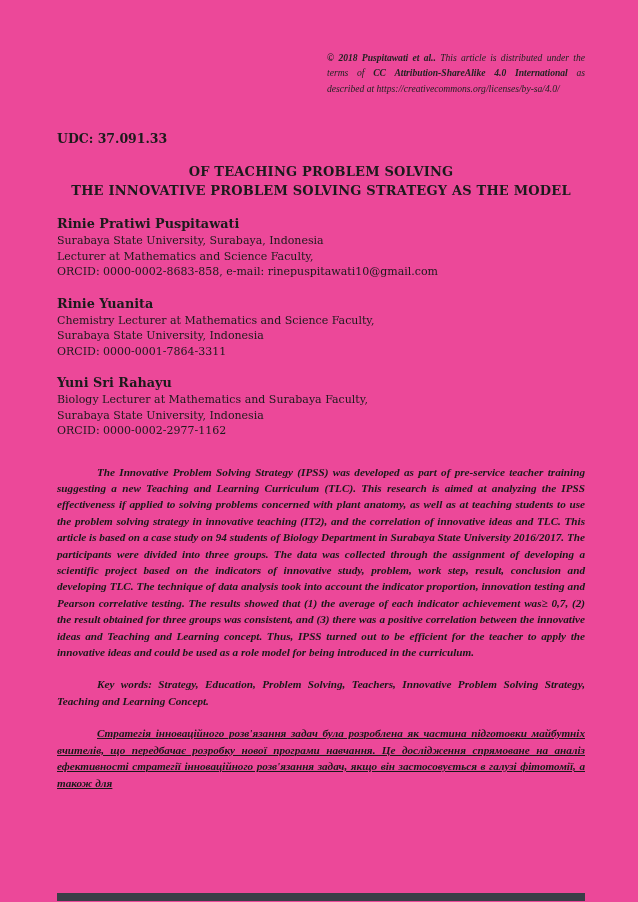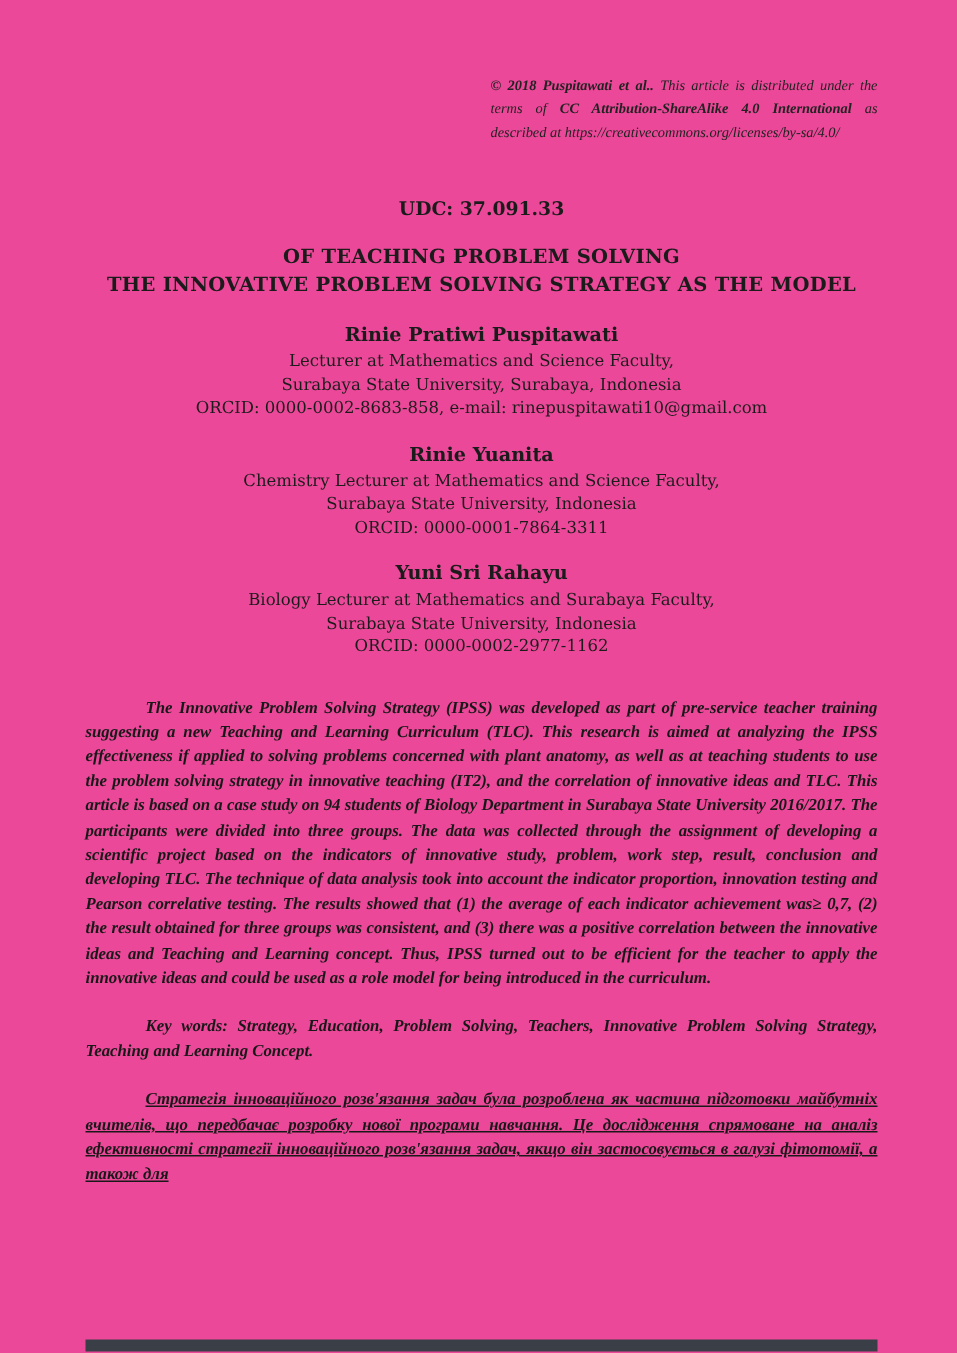--- a/index.html
+++ b/index.html
@@ -24,31 +24,30 @@
     font-size: 9.6px;
     line-height: 15.5px;
     color: #222222;
   }
   .license .seg-bold { font-weight: bold; }
   .udc {
     margin-top: 34px;
     font-weight: bold;
     font-size: 12.5px;
     line-height: 17px;
-    text-align: center;
   }
   .title {
     margin-top: 16px;
     text-align: center;
     font-weight: bold;
     font-size: 13px;
     line-height: 18.5px;
     letter-spacing: 0.2px;
   }
-  .author { margin-top: 15px; text-align: center; }
+  .author { margin-top: 15px; text-align: left; }
   .author .name {
     font-weight: bold;
     font-size: 12.8px;
     line-height: 17px;
     margin-bottom: 1px;
   }
   .author .affil {
     font-size: 11px;
     line-height: 15.5px;
   }
@@ -87,22 +86,22 @@
 
   <div class="udc">UDC: 37.091.33</div>
 
   <div class="title">
     <div>OF TEACHING PROBLEM SOLVING</div>
     <div>THE INNOVATIVE PROBLEM SOLVING STRATEGY AS THE MODEL</div>
   </div>
 
   <div class="author">
     <div class="name">Rinie Pratiwi Puspitawati</div>
+    <div class="affil">Surabaya State University, Surabaya, Indonesia</div>
     <div class="affil">Lecturer at Mathematics and Science Faculty,</div>
-    <div class="affil">Surabaya State University, Surabaya, Indonesia</div>
     <div class="orcid">ORCID: 0000-0002-8683-858, e-mail: rinepuspitawati10@gmail.com</div>
   </div>
 
   <div class="author">
     <div class="name">Rinie Yuanita</div>
     <div class="affil">Chemistry Lecturer at Mathematics and Science Faculty,</div>
     <div class="affil">Surabaya State University, Indonesia</div>
     <div class="orcid">ORCID: 0000-0001-7864-3311</div>
   </div>
 

